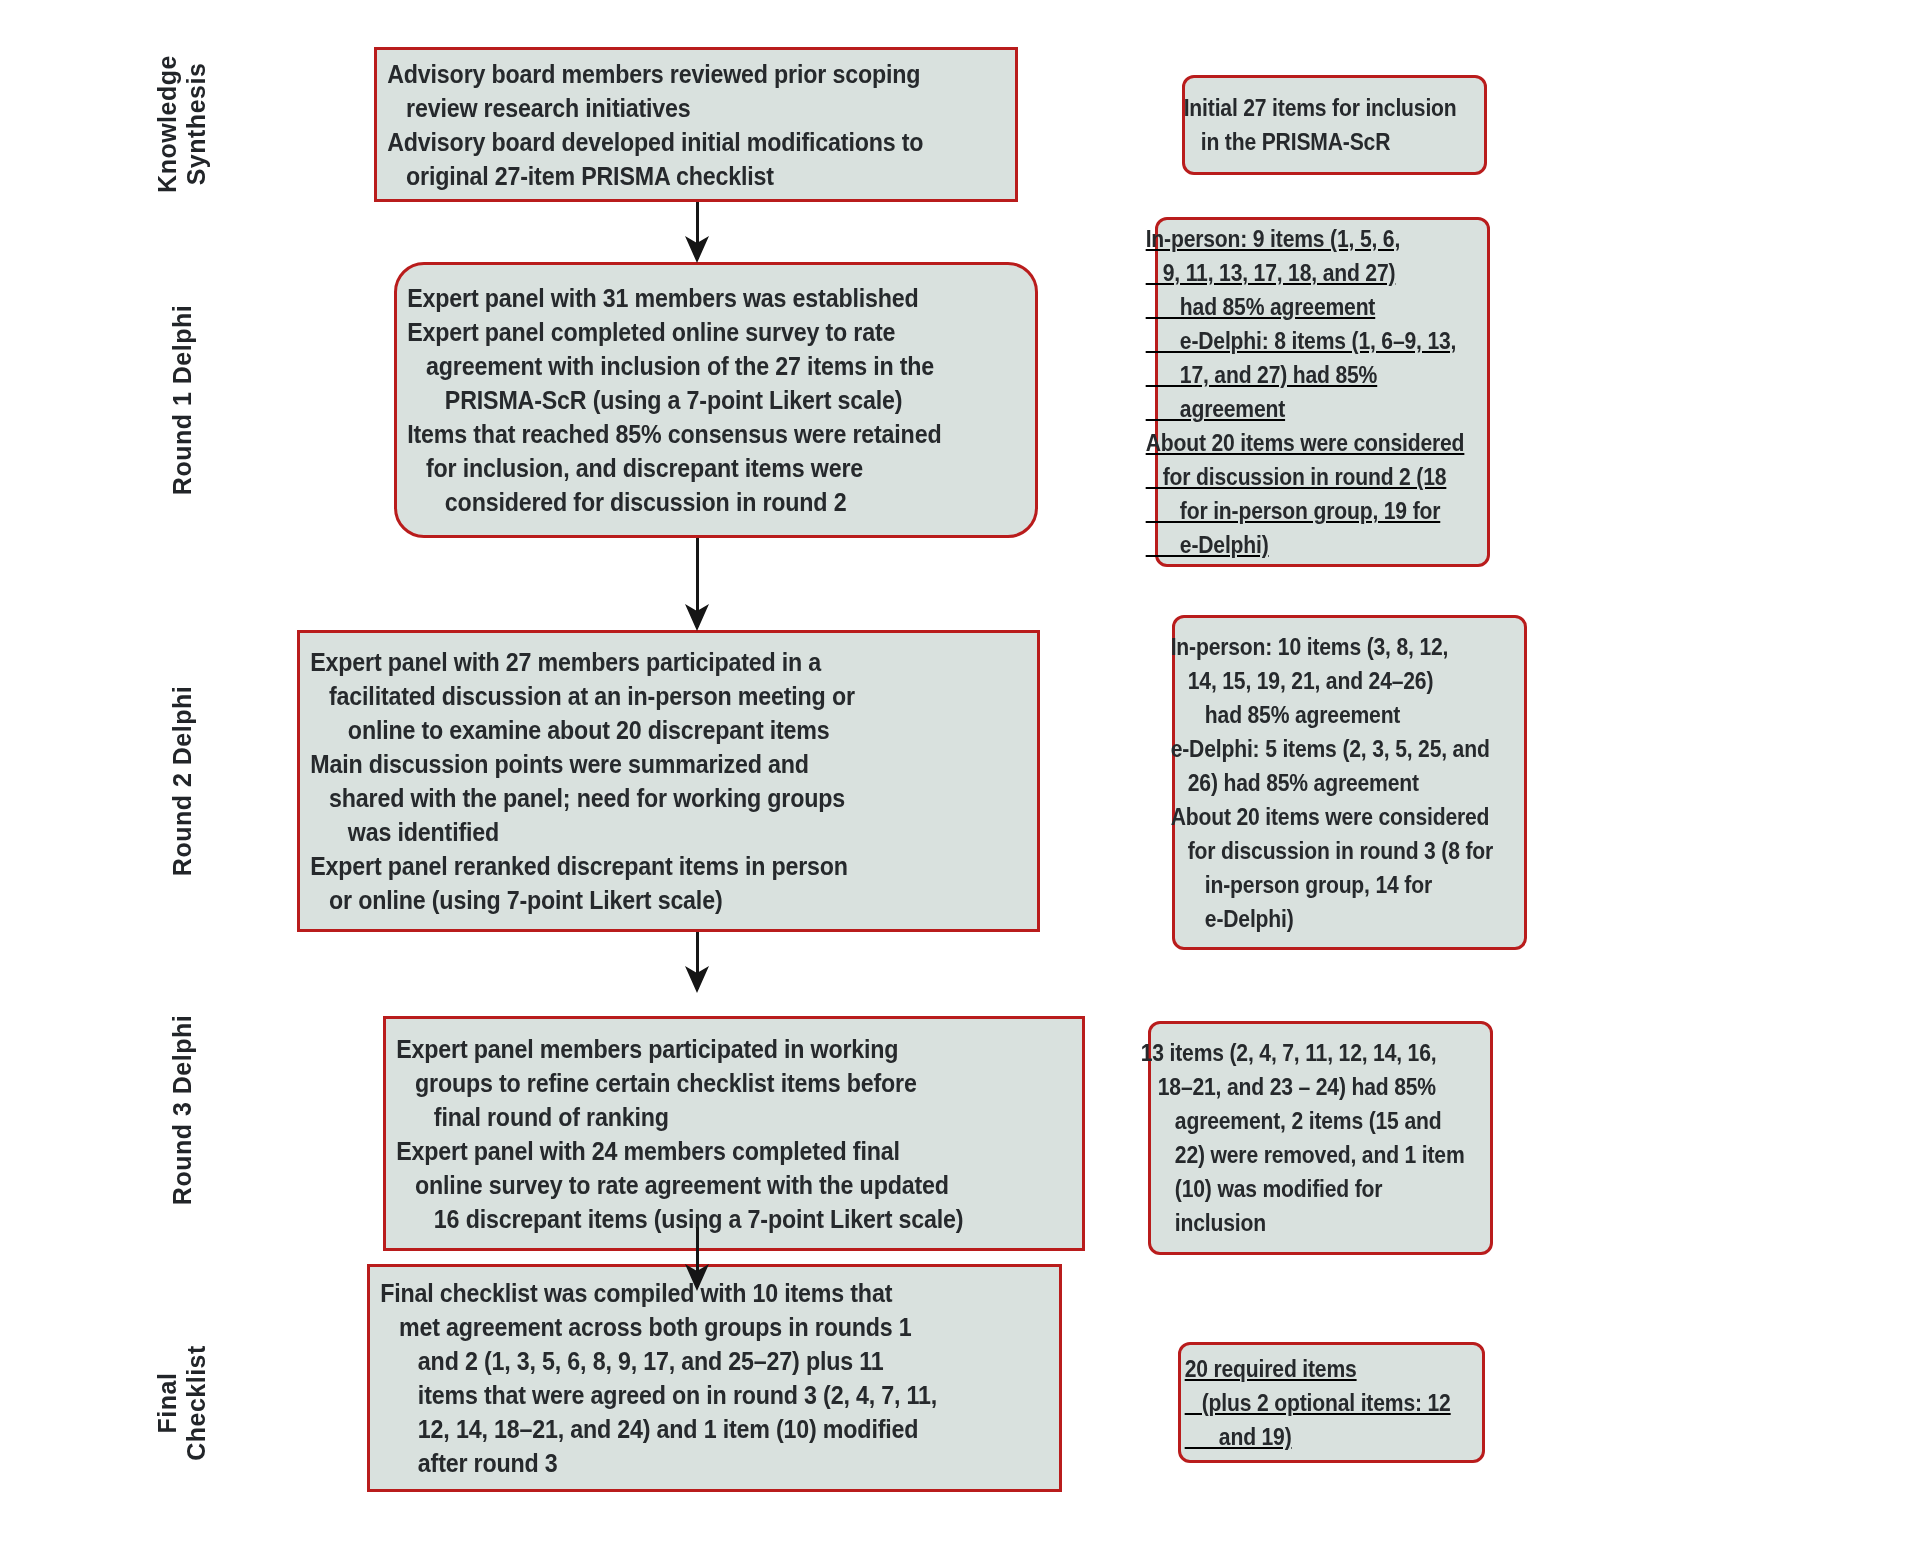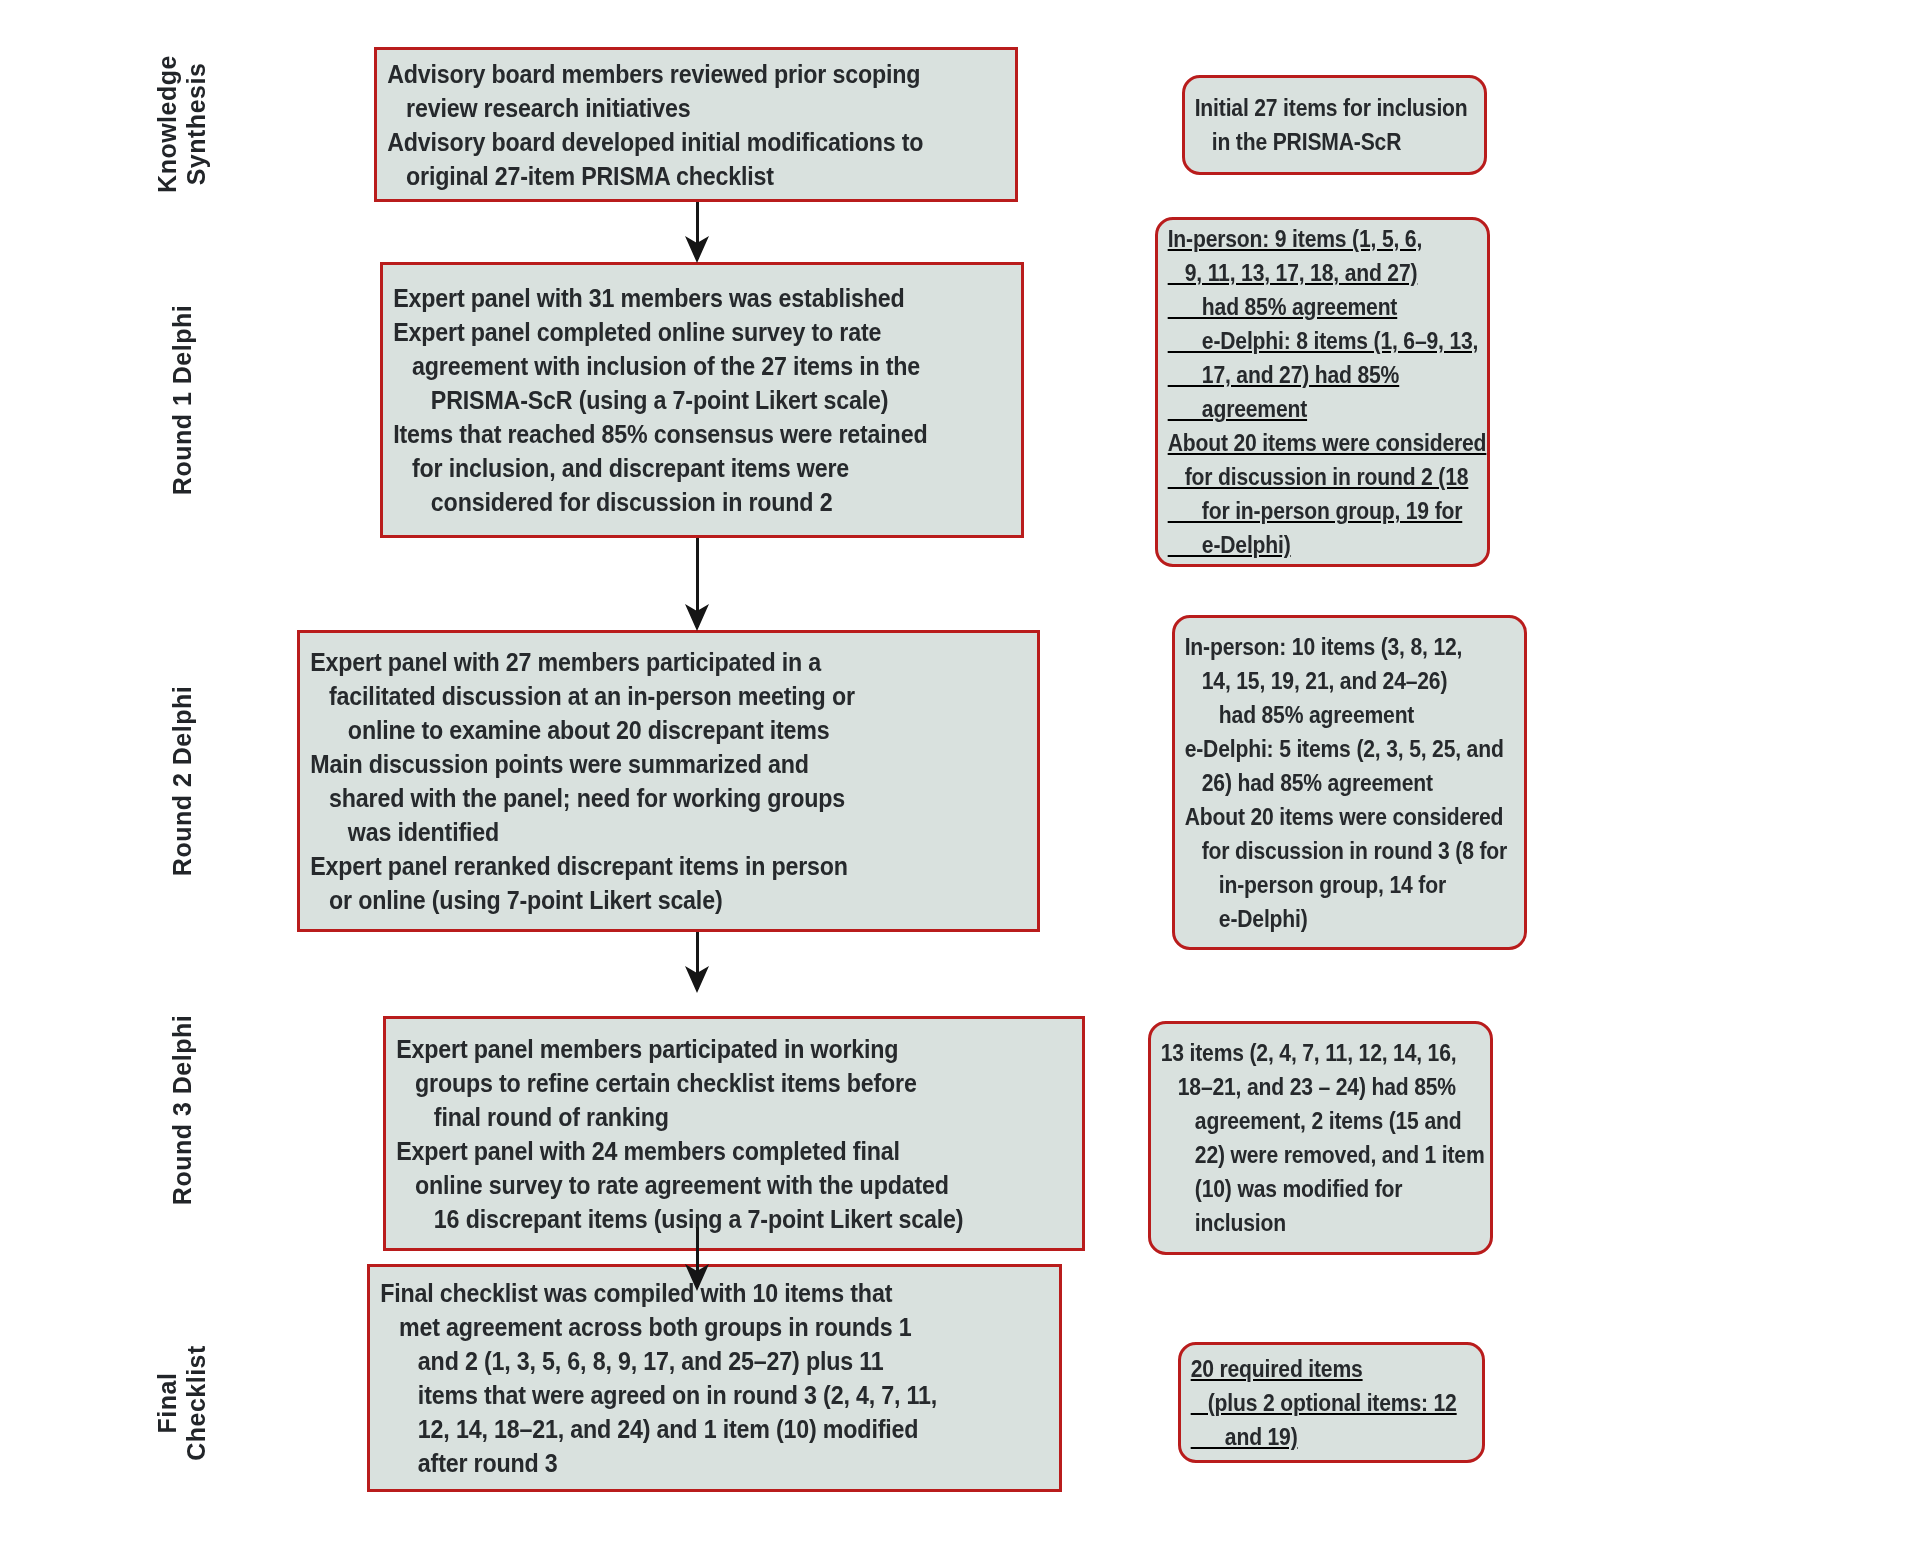--- a/index.html
+++ b/index.html
@@ -23,21 +23,21 @@
     white-space: pre;
   }
   .process-box, .outcome-box {
     position: absolute;
     background: #d9e1de;
     border: 3px solid #b91c1c;
     box-sizing: border-box;
     display: flex;
     align-items: center;
   }
-  .outcome-box { border-radius: 18px; }
+  .outcome-box { border-radius: 12px; justify-content: center; }
   .box-text {
     margin: 0;
     padding-left: 11px;
     white-space: pre;
     font-family: "Liberation Sans", sans-serif;
     font-weight: bold;
     color: #26292c;
     letter-spacing: -0.2px;
     transform-origin: left center;
   }
@@ -83,21 +83,21 @@
   <div class="stage-label" style="left:182px; top:1110px;">Round 3 Delphi</div>
   <div class="stage-label" style="left:182px; top:1403px;">Final
 Checklist</div>
 
   <div class="process-box" style="left:374px; top:47px; width:644px; height:155px;">
     <pre class="box-text">Advisory board members reviewed prior scoping
    review research initiatives
 Advisory board developed initial modifications to
    original 27-item PRISMA checklist</pre>
   </div>
-  <div class="process-box" style="left:380px; top:262px; width:644px; height:276px;">
+  <div class="process-box" style="left:394px; top:262px; width:644px; height:276px;border-radius:30px;">
     <pre class="box-text">Expert panel with 31 members was established
 Expert panel completed online survey to rate
    agreement with inclusion of the 27 items in the
       PRISMA-ScR (using a 7-point Likert scale)
 Items that reached 85% consensus were retained
    for inclusion, and discrepant items were
       considered for discussion in round 2</pre>
   </div>
   <div class="process-box" style="left:297px; top:630px; width:743px; height:302px;">
     <pre class="box-text">Expert panel with 27 members participated in a

